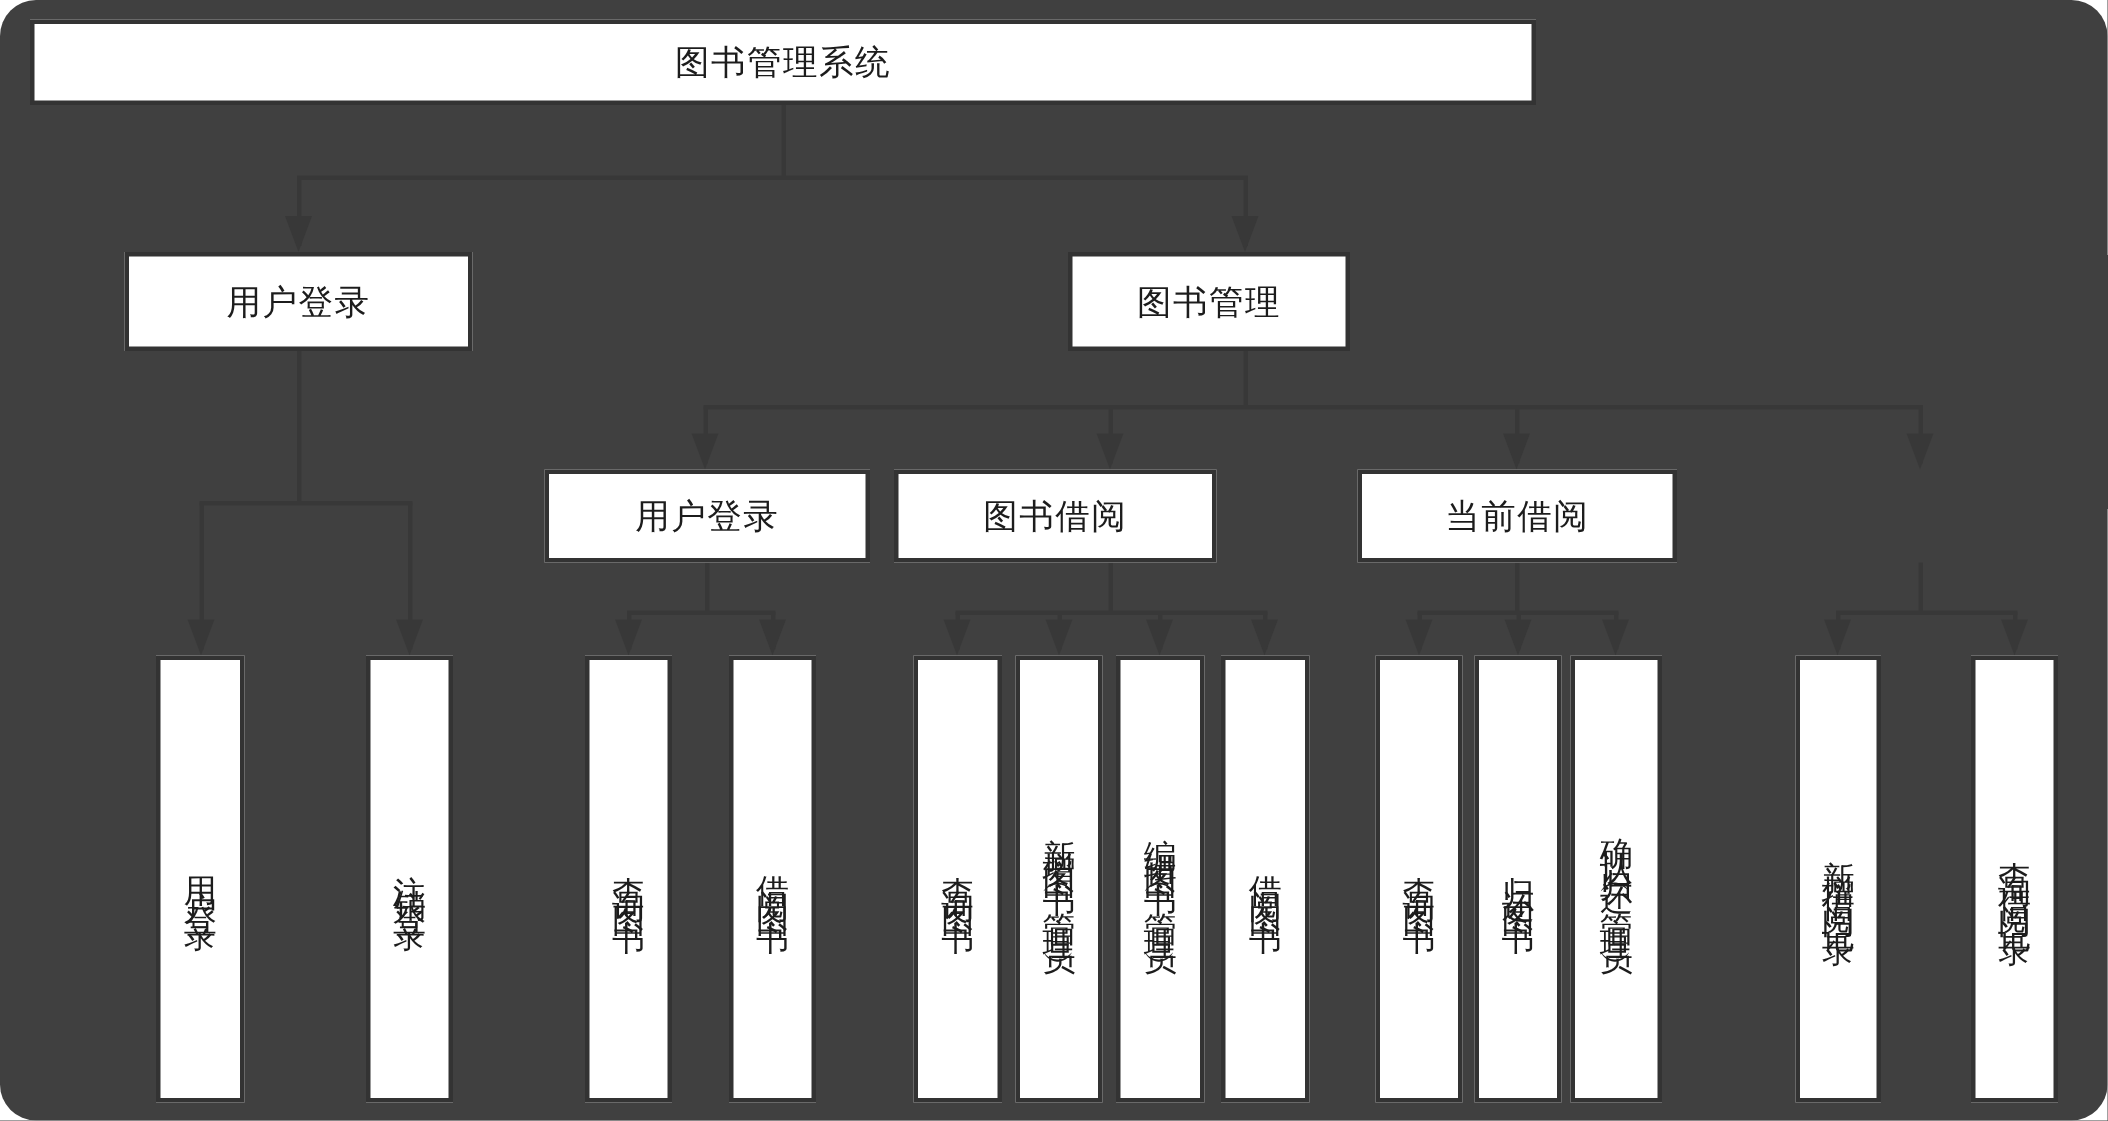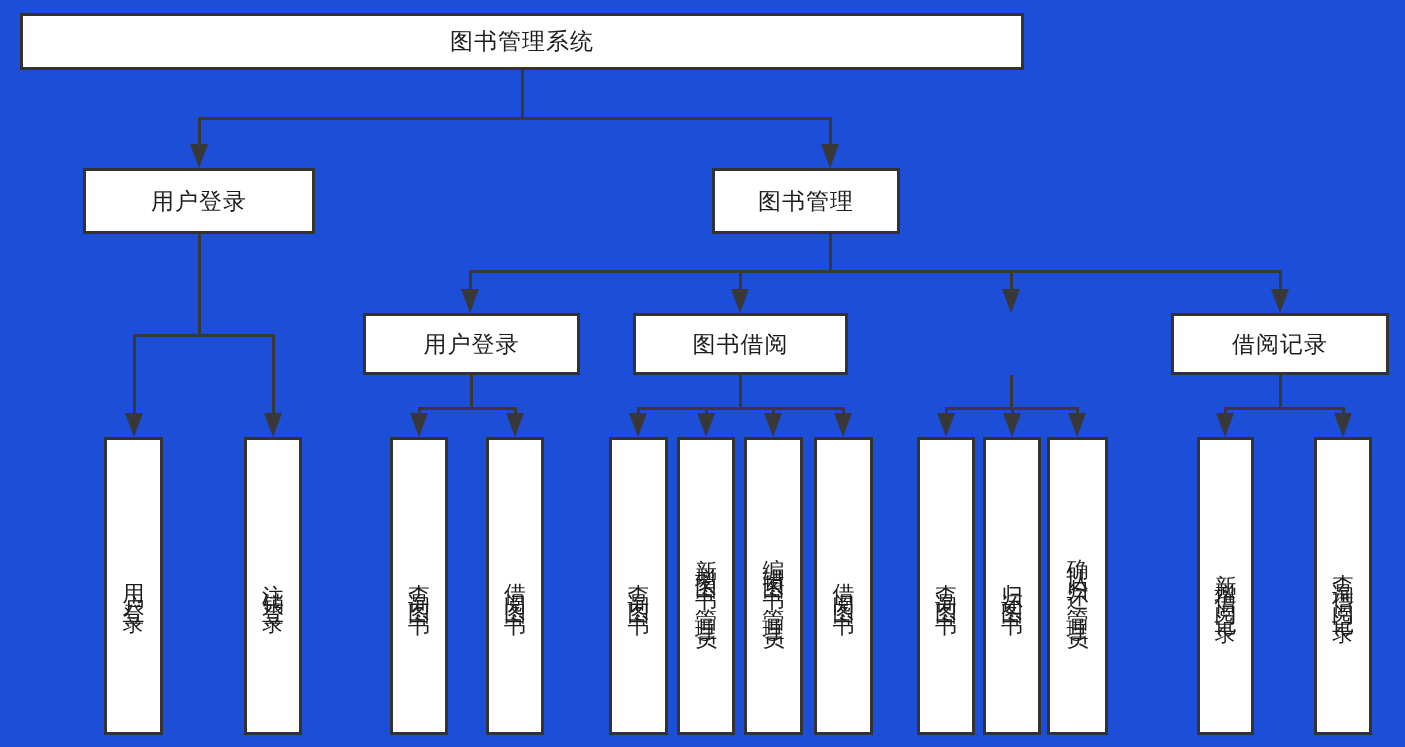--- a/index.html
+++ b/index.html
@@ -4,22 +4,23 @@
 <style>
   html, body { margin: 0; padding: 0; }
   body {
     background: #ffffff;
     font-family: "Liberation Sans", "DejaVu Sans", sans-serif;
   }
   .canvas {
     position: relative;
     width: 1405px;
     height: 747px;
-    background: #1d4ed8;
+    background: #404040;
     overflow: hidden;
+    border-radius: 24px;
   }
   .hbox {
     position: absolute;
     display: flex;
     align-items: center;
     justify-content: center;
     background: #ffffff;
     border: 3px solid #333333;
     box-sizing: border-box;
     font-size: 23px;
@@ -83,25 +84,25 @@
   <div class="hbox" style="left:83px;top:168px;width:232px;height:66px">
     <span>用户登录</span>
   </div>
   <div class="hbox" style="left:712px;top:168px;width:188px;height:66px">
     <span>图书管理</span>
   </div>
 
   <div class="hbox" style="left:363px;top:313px;width:217px;height:62px">
     <span>用户登录</span>
   </div>
-  <div class="hbox" style="left:633px;top:313px;width:215px;height:62px">
+  <div class="hbox" style="left:596px;top:313px;width:215px;height:62px">
     <span>图书借阅</span>
   </div>
-  <div class="hbox" style="left:1171px;top:313px;width:218px;height:62px">
-    <span>借阅记录</span>
+  <div class="hbox" style="left:905px;top:313px;width:213px;height:62px">
+    <span>当前借阅</span>
   </div>
 
   <div class="vbox" style="left:104px;width:59px">
     <span class="vtext">用户登录</span>
   </div>
   <div class="vbox" style="left:244px;width:58px">
     <span class="vtext">注销登录</span>
   </div>
 
   <div class="vbox" style="left:390px;width:58px">

